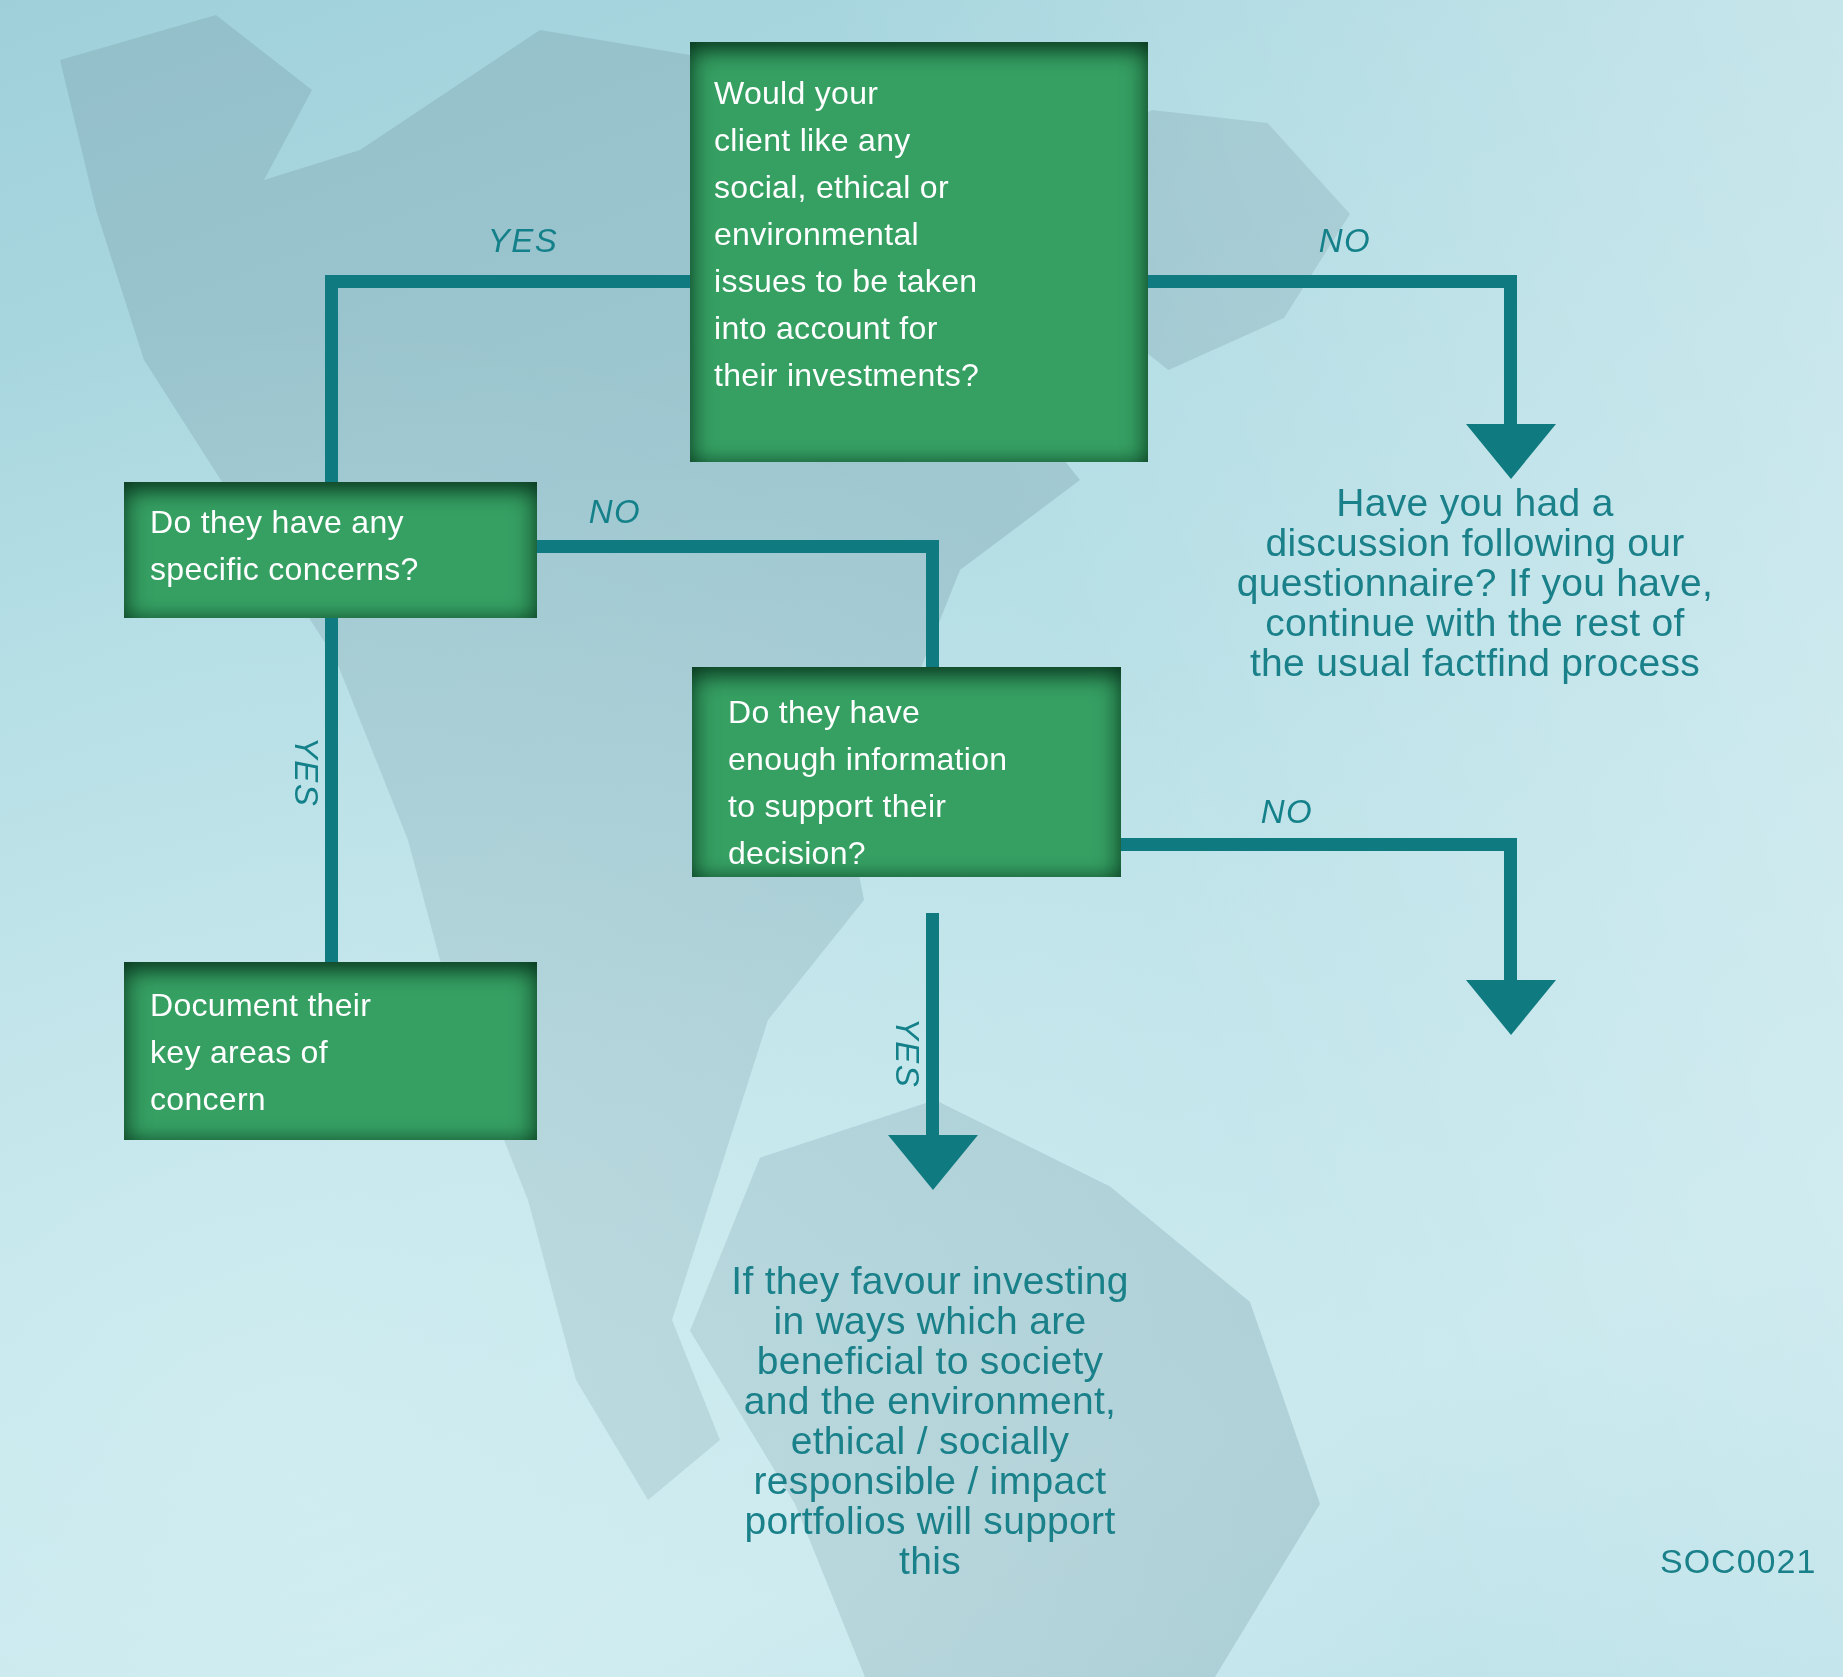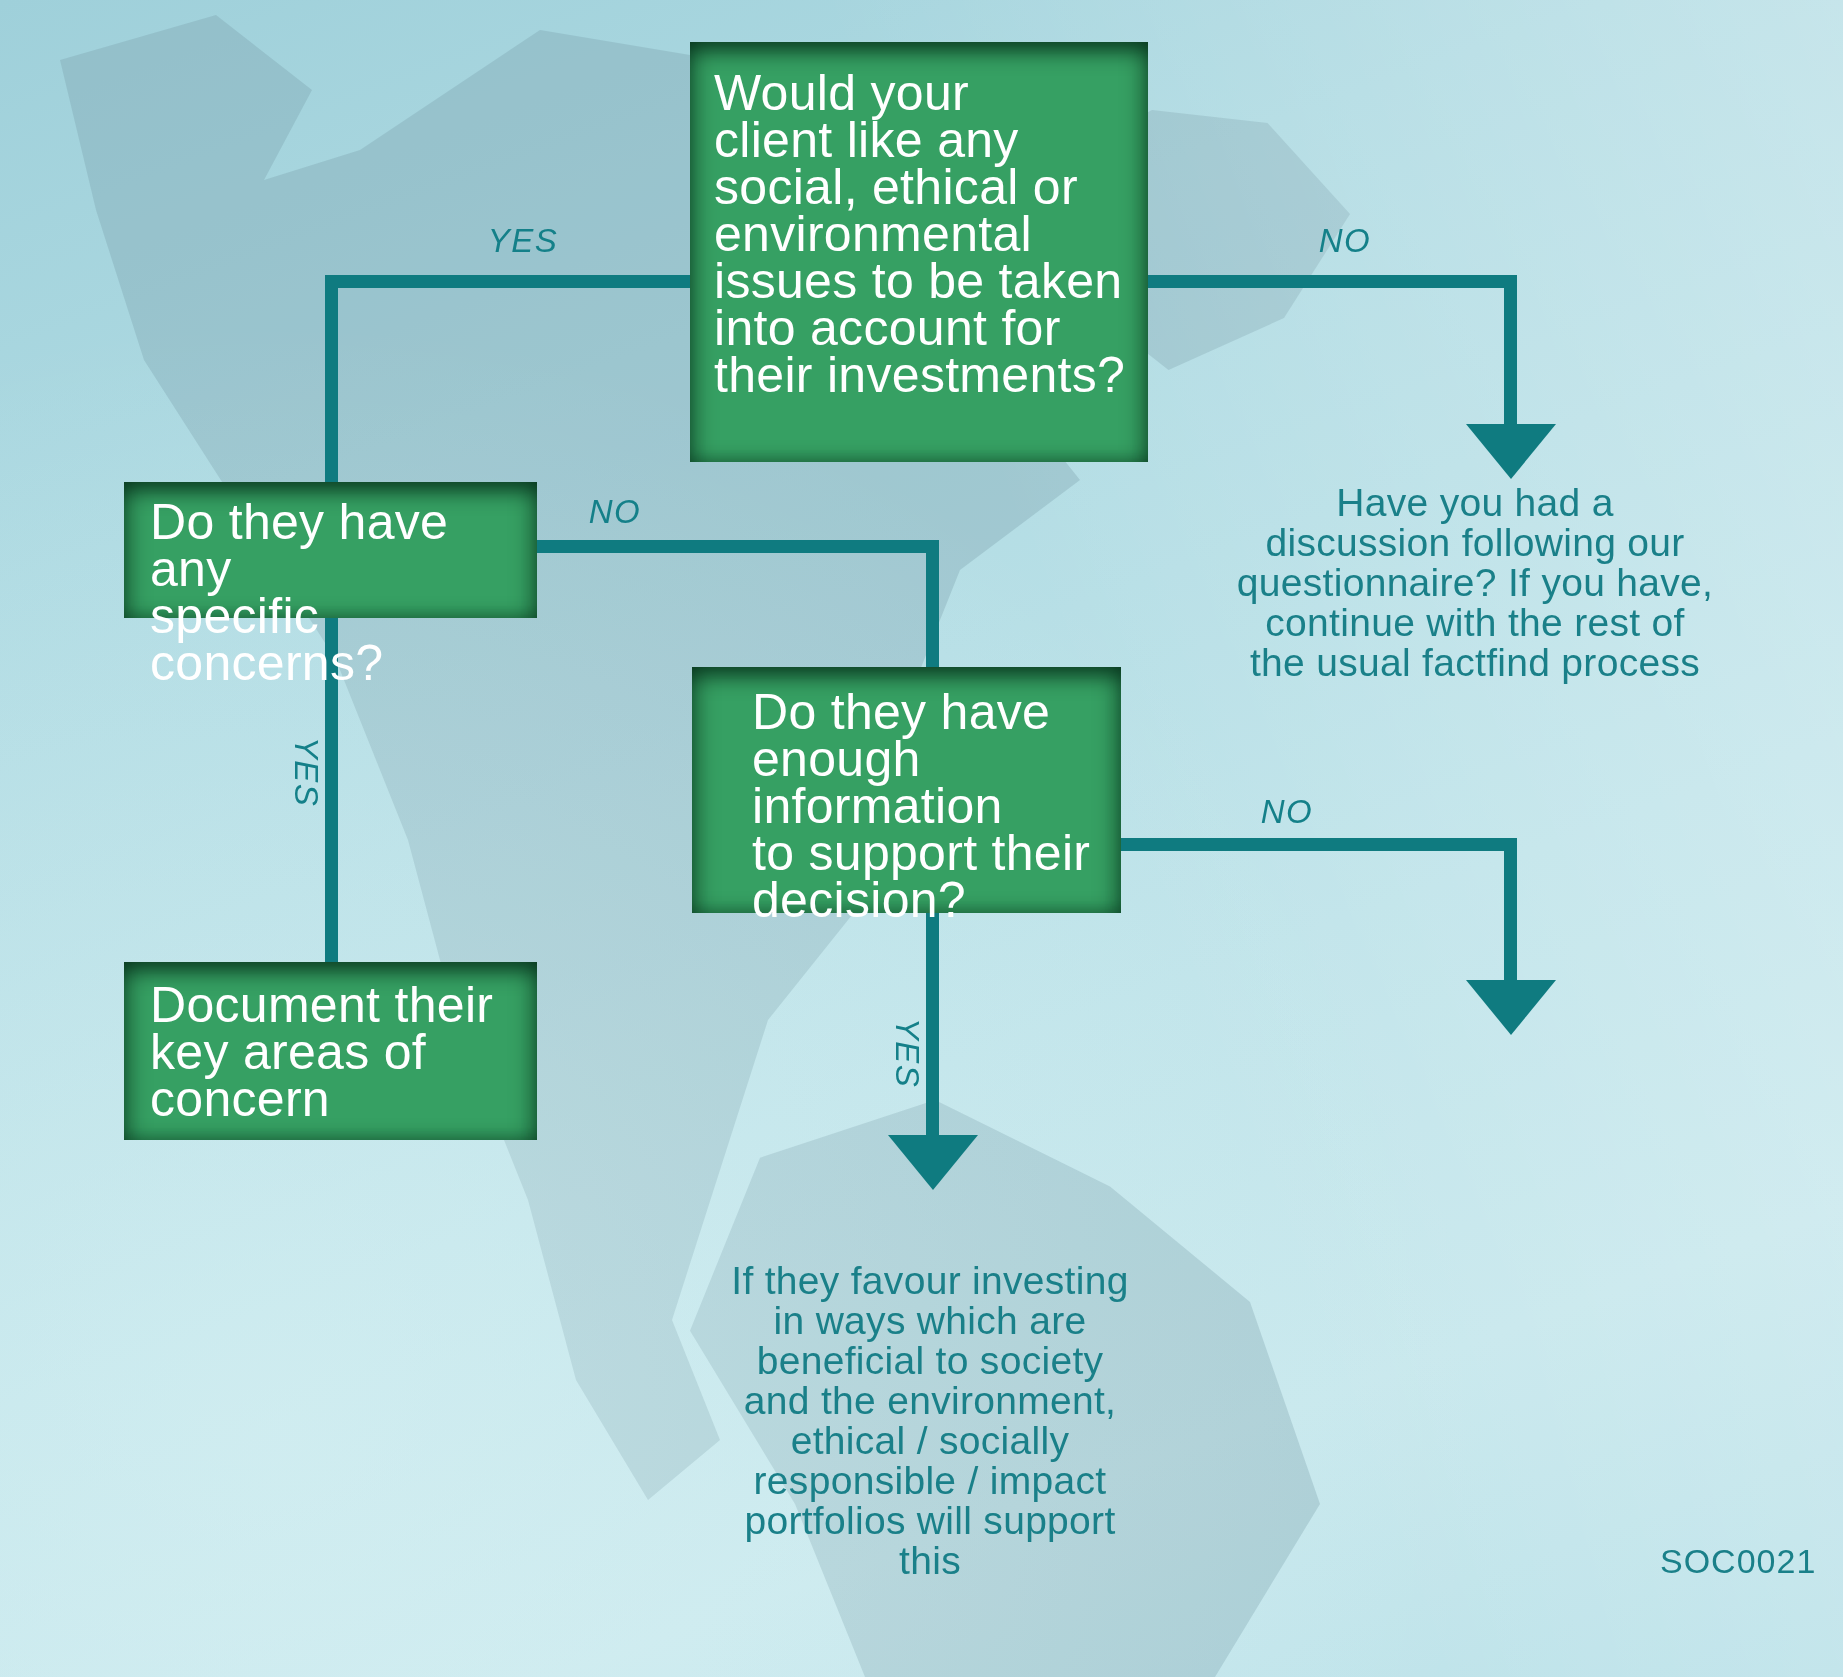--- a/index.html
+++ b/index.html
@@ -13,28 +13,28 @@
     clip-path:polygon(5% 4%,18% 1%,26% 6%,22% 12%,30% 10%,45% 2%,60% 4%,72% 10%,78% 8%,88% 14%,92% 22%,84% 26%,90% 32%,80% 38%,76% 46%,70% 52%,72% 60%,64% 68%,60% 78%,56% 88%,60% 96%,54% 100%,48% 92%,44% 80%,38% 68%,34% 56%,28% 44%,20% 34%,12% 24%,8% 14%);}
   #map-greenland{left:1020px;top:110px;width:330px;height:260px;
     clip-path:polygon(10% 20%,40% 0,75% 5%,100% 40%,80% 80%,45% 100%,15% 70%,0 40%);}
   #map-south{left:620px;top:1100px;width:700px;height:577px;
     clip-path:polygon(20% 10%,45% 0,70% 15%,90% 35%,100% 70%,85% 100%,35% 100%,25% 70%,10% 40%);}
   .sheen{position:absolute;left:0;top:0;right:0;bottom:0;
     background:linear-gradient(250deg, rgba(255,255,255,0.28) 0%, rgba(255,255,255,0) 42%),
                radial-gradient(ellipse at 15% 85%, rgba(232,250,250,0.35), rgba(255,255,255,0) 55%);}
 
   .gbox{position:absolute;box-sizing:border-box;background:#36a063;color:#ffffff;
-    font-size:50px;line-height:47px;letter-spacing:0.3px;white-space:pre-line;
+    font-size:32px;line-height:47px;letter-spacing:0.3px;white-space:pre-line;
     box-shadow:inset 0 18px 20px -8px rgba(5,45,25,0.8),
                inset 18px 0 20px -12px rgba(5,45,25,0.5),
                inset -18px 0 20px -12px rgba(5,45,25,0.5),
                inset 0 -14px 16px -10px rgba(5,45,25,0.4);}
   #q1{left:690px;top:42px;width:458px;height:420px;padding:28px 14px 0 24px;}
   #q2{left:124px;top:482px;width:413px;height:136px;padding:17px 10px 8px 26px;}
-  #q3{left:692px;top:667px;width:429px;height:246px;padding:22px 10px 0 60px;}
+  #q3{left:692px;top:667px;width:429px;height:210px;padding:22px 10px 0 36px;}
   #d1{left:124px;top:962px;width:413px;height:178px;padding:20px 10px 0 26px;}
 
   .line{position:absolute;background:#0f7b80;}
   #l-yes1-h{left:325px;top:275px;width:365px;height:13px;}
   #l-yes1-v{left:325px;top:275px;width:13px;height:210px;}
   #l-no1-h{left:1148px;top:275px;width:369px;height:13px;}
   #l-no1-v{left:1504px;top:275px;width:13px;height:152px;}
   #l-no2-h{left:537px;top:540px;width:402px;height:13px;}
   #l-no2-v{left:926px;top:540px;width:13px;height:130px;}
   #l-yes2-v{left:325px;top:618px;width:13px;height:346px;}

